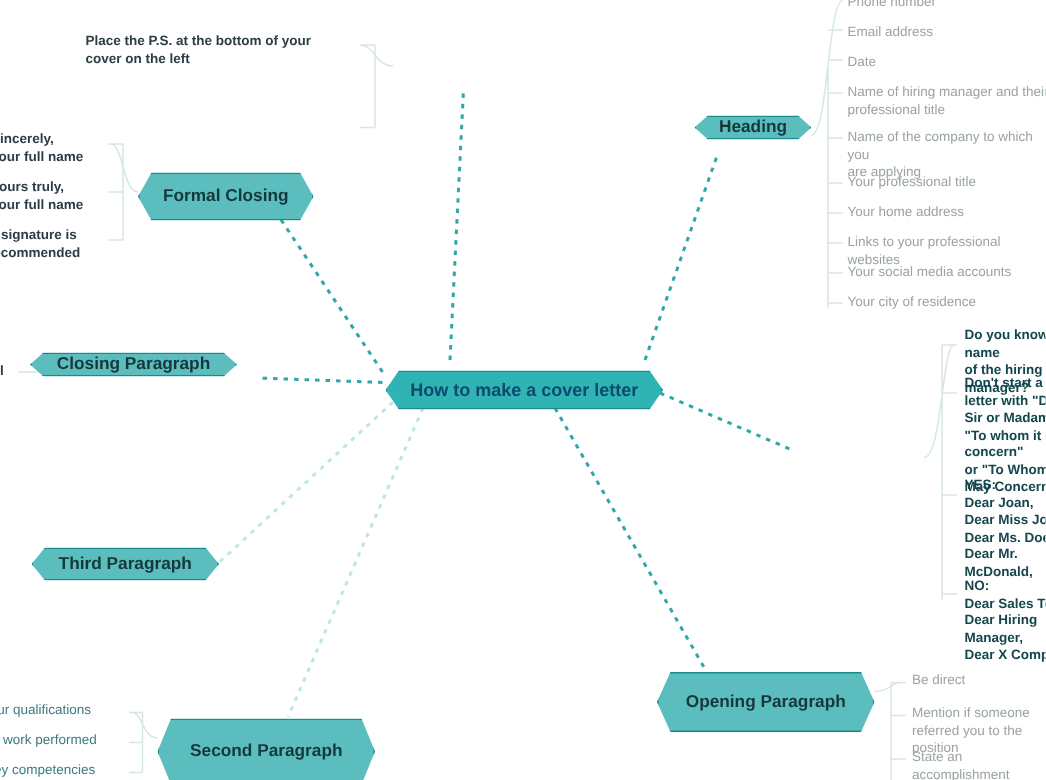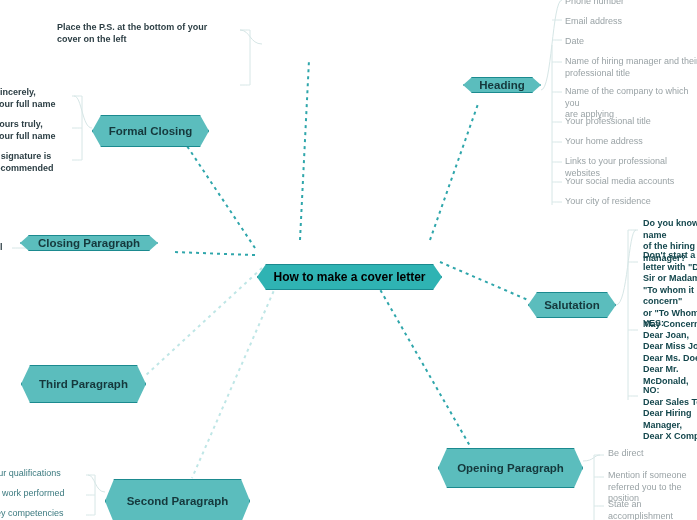--- a/index.html
+++ b/index.html
@@ -39,24 +39,23 @@
     box-sizing: border-box;
     display: flex;
     align-items: center;
     justify-content: center;
     padding: 4px 14px;
     white-space: nowrap;
     clip-path: polygon(9px 0, calc(100% - 9px) 0, 100% 50%, calc(100% - 9px) 100%, 9px 100%, 0 50%);
   }
   .node.center {
     background: #2fb3b3;
-    color: #000000;
+    color: #0c4a6e;
     font-size: 12px;
     border: 1.5px solid #1b8a8f;
-    margin-top: 17px;
   }
   .leaf {
     position: absolute;
     font-size: 9px;
     line-height: 11.5px;
     color: #9aa3a6;
     white-space: pre-line;
   }
   .leaf.dark {
     color: #14474d;
@@ -117,35 +116,32 @@
 
 
   <div class="node" style="left:92px; top:115px; width:117px; height:32px;">
     <span>Formal Closing</span>
   </div>
 
   <div class="node" style="left:20px; top:235px; width:138px; height:16px;">
     <span>Closing Paragraph</span>
   </div>
 
-  <div class="node" style="left:21px; top:365px; width:125px; height:38px;text-align:center;">
+  <div class="node" style="left:21px; top:365px; width:125px; height:22px;text-align:center;">
     <span>Third Paragraph</span>
   </div>
 
   <div class="node" style="left:105px; top:479px; width:145px; height:44px;">
     <span>Second Paragraph</span>
   </div>
 
   <div class="node" style="left:438px; top:448px; width:145px; height:40px;">
     <span>Opening Paragraph</span>
   </div>
 
-  <div class="node" style="left:528px; top:292px; width:88px; height:26px;">
-    <span>Salutation</span>
-  </div>
 
   <div class="node" style="left:463px; top:77px; width:78px; height:16px;">
     <span>Heading</span>
   </div>
 
   <div class="note" style="left:57px; top:21px; width:175px;">Place the P.S. at the bottom of your
 cover on the left</div>
 
   <div class="note" style="left:-6px; top:86px; width:78px;">Sincerely,
 your full name</div>

